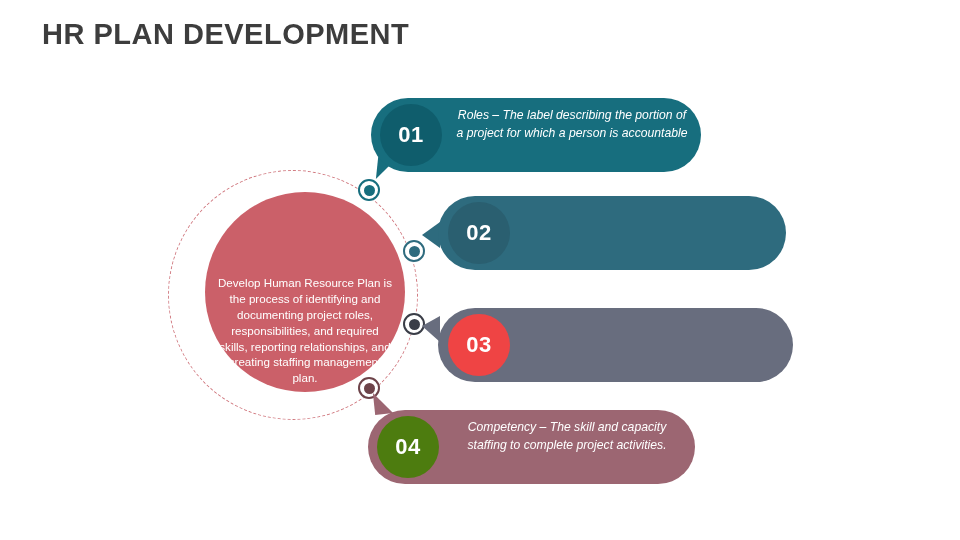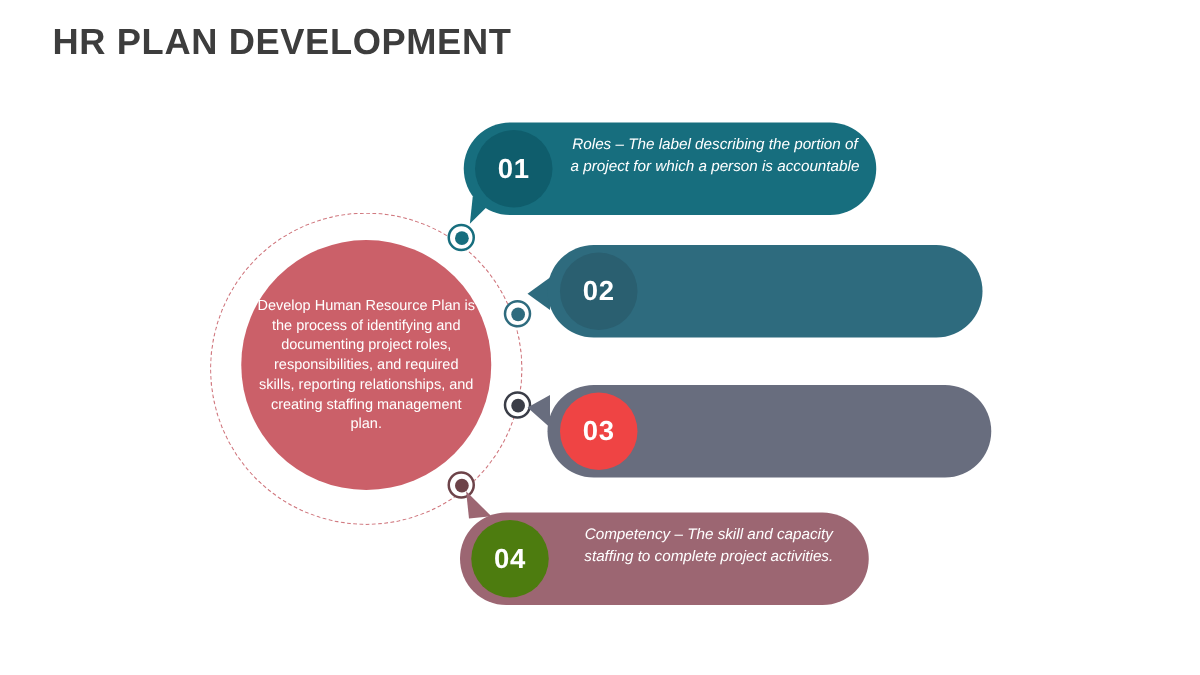--- a/index.html
+++ b/index.html
@@ -42,28 +42,28 @@
     top: 0;
     width: 250px;
     height: 250px;
     border-radius: 50%;
     border: 1px dashed #c9636b;
     box-sizing: border-box;
     opacity: 0.85;
   }
   .center-circle {
     position: absolute;
-    left: 25px;
+    left: 37px;
     top: 22px;
     width: 200px;
     height: 200px;
     border-radius: 50%;
     background: #cb6069;
     display: flex;
-    align-items: center;
+    align-items: flex-end;
     justify-content: center;
     box-sizing: border-box;
     padding: 6px 12px;
   }
   .center-text {
     color: #ffffff;
     font-size: 11.6px;
     line-height: 15.8px;
     text-align: center;
     font-weight: 500;

